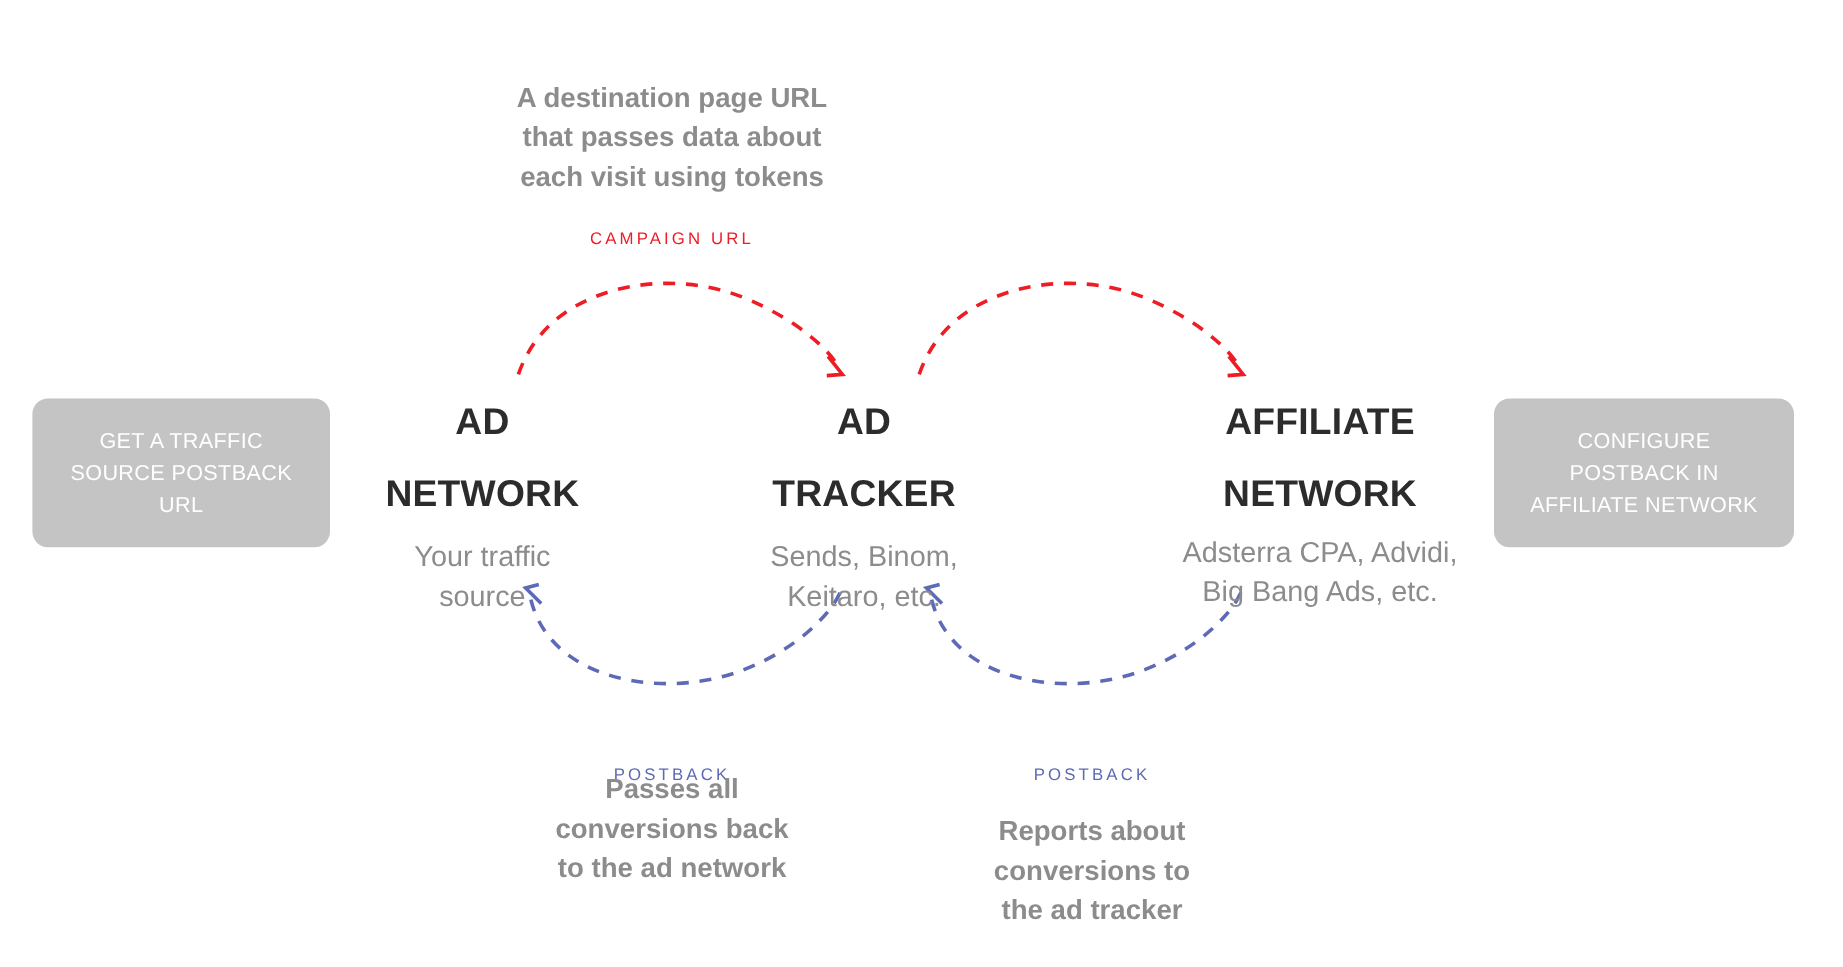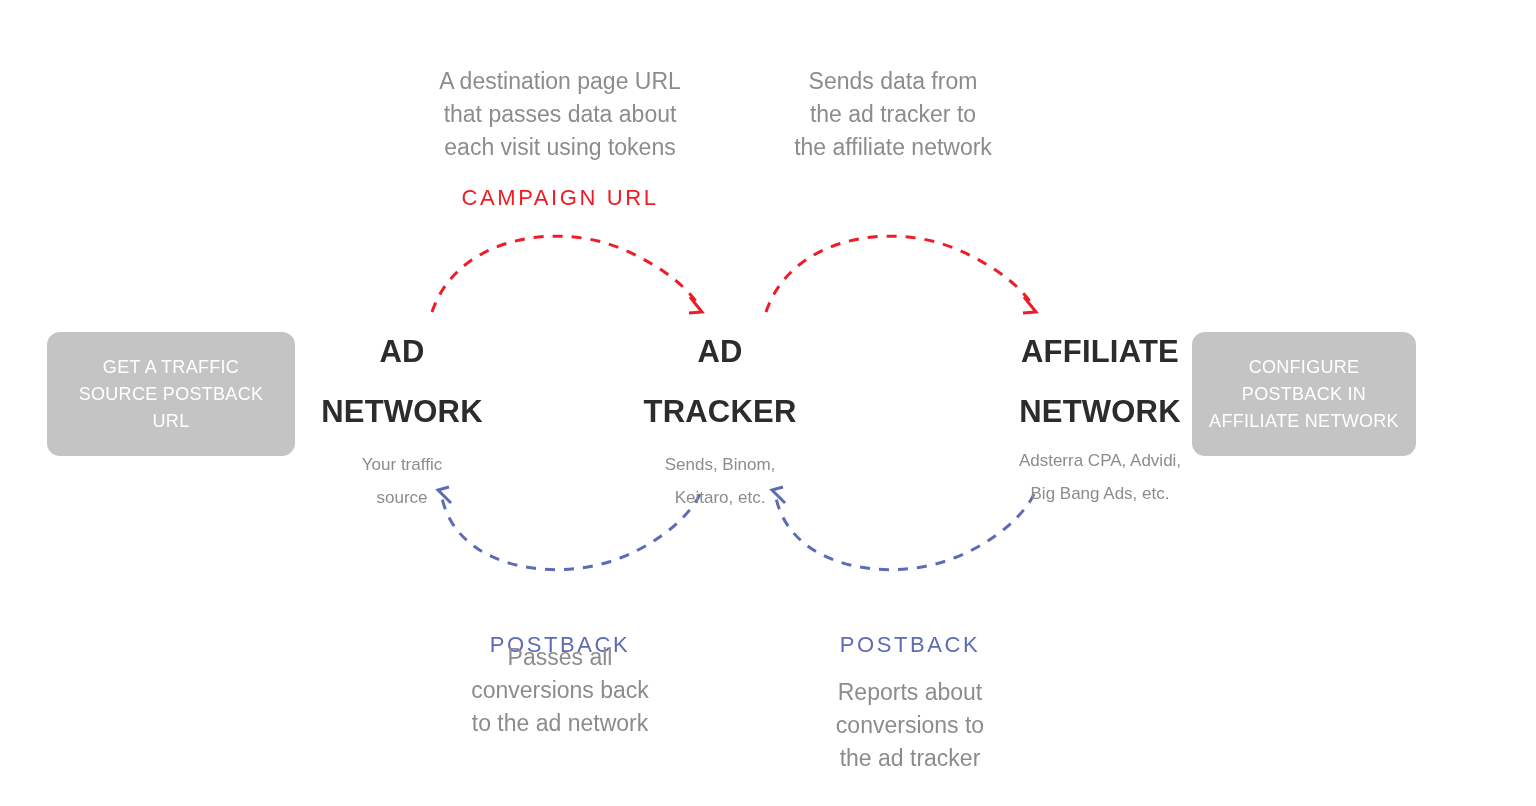--- a/index.html
+++ b/index.html
@@ -36,47 +36,47 @@
   .abs {
     position: absolute;
     text-align: center;
   }
 
   
   .caption {
     color: #8c8c8c;
     font-size: 23px;
     line-height: 33px;
-    font-weight: 400;
+    font-weight: 700;
     white-space: pre-line;
   }
 
   
   .flow-label {
-    font-size: 22px;
+    font-size: 14px;
     font-weight: 400;
     letter-spacing: 2.6px;
     line-height: 26px;
     text-transform: uppercase;
   }
   .flow-label.red  { color: #ee1c24; }
   .flow-label.blue { color: #5d6ab5; margin-top: 35px; }
 
   
   .node-title {
     color: #2c2c2c;
     font-size: 31px;
     font-weight: 700;
     line-height: 60px;
     letter-spacing: 0.2px;
     white-space: pre-line;
   }
   .node-sub {
     color: #8c8c8c;
-    font-size: 17px;
+    font-size: 24px;
     line-height: 33px;
     font-weight: 400;
     white-space: pre-line;
   }
 
   
   .side-box {
     position: absolute;
     background: #c4c4c4;
     border-radius: 13px;
@@ -120,23 +120,20 @@
       <path d="M 1034 494 C 1026 512 998 541 954 558 C 892 583 792 570 776 498" fill="none" stroke="#5d6ab5" stroke-width="3" stroke-dasharray="10 9" stroke-linecap="butt"></path>
       <path d="M 785 503 L 772 490 L 783 487" fill="none" stroke="#5d6ab5" stroke-width="3" stroke-linecap="butt" stroke-linejoin="miter"></path>
     </g>
   </svg>
 
   <div class="abs caption" style="left:395px; top:65px; width:330px;">A destination page URL
 that passes data about
 each visit using tokens</div>
   <div class="abs flow-label red" style="left:395px; top:185px; width:330px;">CAMPAIGN URL</div>
 
-  <div class="abs caption" style="left:728px; top:65px; width:330px;">Sends data from
-the ad tracker to
-the affiliate network</div>
 
   <div class="abs" style="left:282px; top:322px; width:240px;">
     <div class="node-title">AD
 NETWORK</div>
     <div class="node-sub" style="margin-top:6px;">Your traffic
 source</div>
   </div>
 
   <div class="abs" style="left:600px; top:322px; width:240px;">
     <div class="node-title">AD
@@ -155,21 +152,21 @@
   <div class="abs flow-label blue" style="left:395px; top:597px; width:330px;">POSTBACK</div>
   <div class="abs caption" style="left:395px; top:641px; width:330px;">Passes all
 conversions back
 to the ad network</div>
 
   <div class="abs flow-label blue" style="left:745px; top:597px; width:330px;">POSTBACK</div>
   <div class="abs caption" style="left:745px; top:676px; width:330px;">Reports about
 conversions to
 the ad tracker</div>
 
-  <div class="side-box" style="left:47px; top:332px; width:248px; height:124px;">GET A TRAFFIC
+  <div class="side-box" style="left:27px; top:332px; width:248px; height:124px;">GET A TRAFFIC
 SOURCE POSTBACK
 URL</div>
 
-  <div class="side-box" style="left:1192px; top:332px; width:224px; height:124px;">CONFIGURE
+  <div class="side-box" style="left:1245px; top:332px; width:250px; height:124px;">CONFIGURE
 POSTBACK IN
 AFFILIATE NETWORK</div>
 
 </div>
 
 </body></html>

